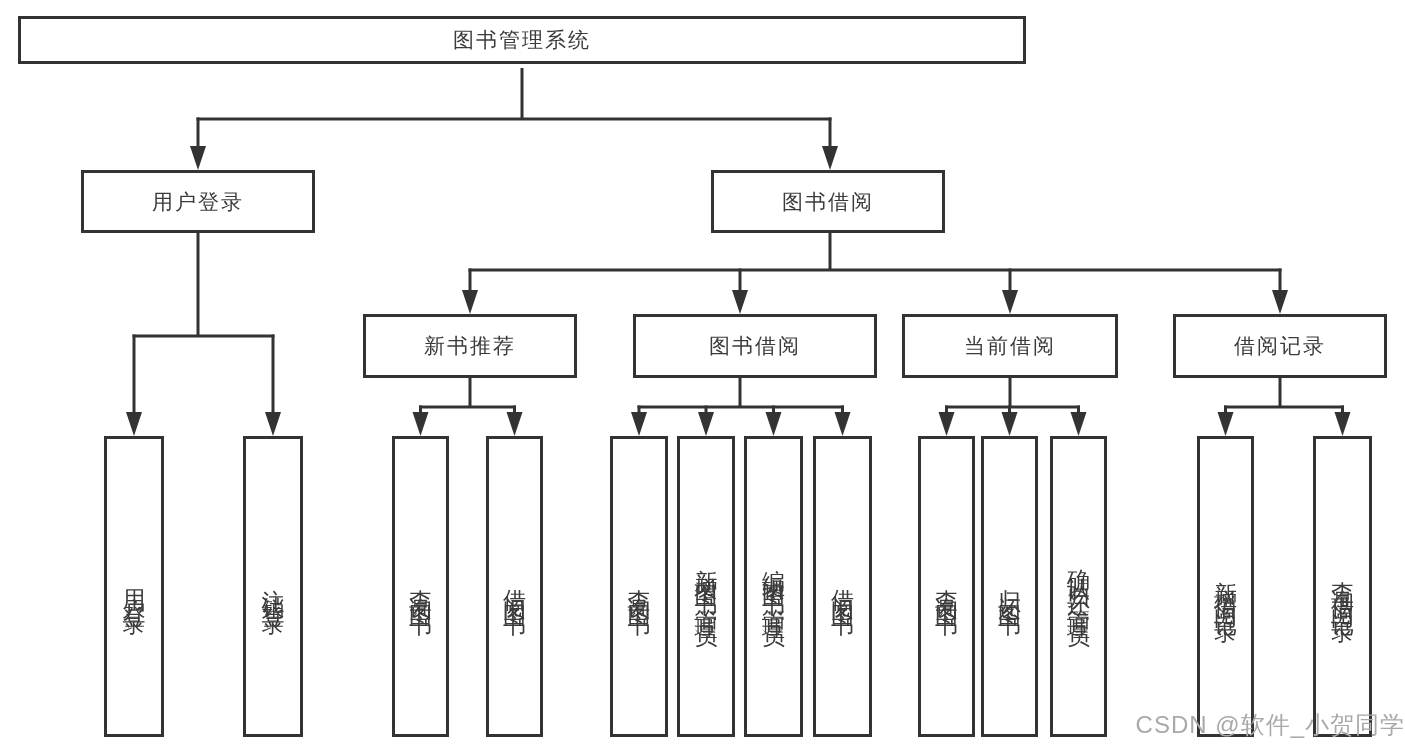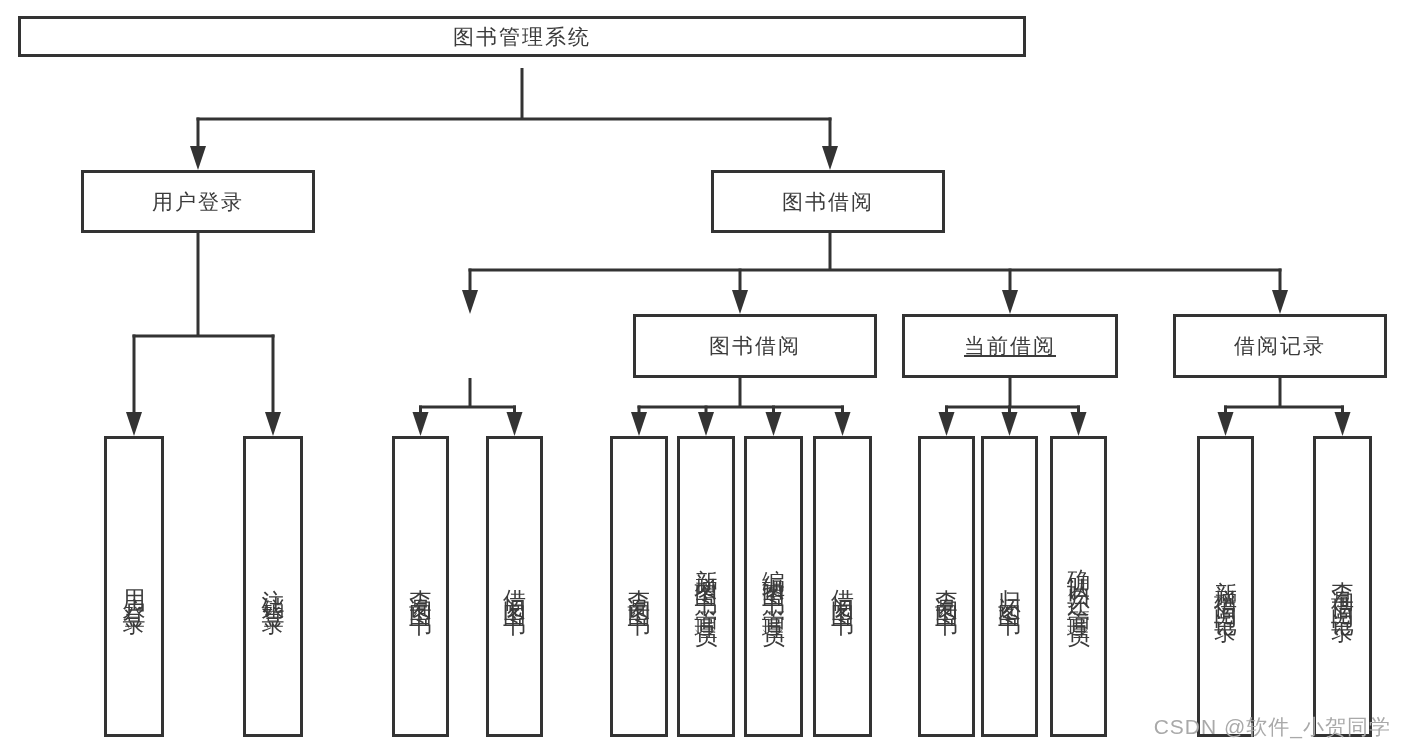--- a/index.html
+++ b/index.html
@@ -42,23 +42,23 @@
     top: 436px;
     height: 301px;
     writing-mode: vertical-rl;
     text-orientation: mixed;
     font-size: 23px;
     letter-spacing: 8px;
     line-height: 1;
   }
   .watermark {
     position: absolute;
-    right: 14px;
+    right: 0;
     bottom: 6px;
-    font-size: 21px;
+    font-size: 24px;
     color: #a9a9a9;
     letter-spacing: 1px;
     z-index: 3;
     white-space: nowrap;
   }
 </style>
 </head>
 <body>
 
 <div id="canvas">
@@ -126,27 +126,28 @@
       <polygon points="765.5,412 781.5,412 773.5,436"></polygon>
       <polygon points="834.5,412 850.5,412 842.5,436"></polygon>
       <polygon points="938.5,412 954.5,412 946.5,436"></polygon>
       <polygon points="1001.5,412 1017.5,412 1009.5,436"></polygon>
       <polygon points="1070.5,412 1086.5,412 1078.5,436"></polygon>
       <polygon points="1217.5,412 1233.5,412 1225.5,436"></polygon>
       <polygon points="1334.5,412 1350.5,412 1342.5,436"></polygon>
     </g>
   </svg>
 
-  <div class="node hbox" style="left:18px; top:16px; width:1008px; height:41px;">图书管理系统</div>
+  <div class="node hbox" style="left:18px; top:16px; width:1008px; height:48px;">图书管理系统</div>
 
   <div class="node hbox" style="left:81px; top:170px; width:234px; height:63px;">用户登录</div>
   <div class="node hbox" style="left:711px; top:170px; width:234px; height:63px;">图书借阅</div>
 
+  <div class="node hbox" style="left:363px; top:314px; width:214px; height:64px;">新书推荐</div>
   <div class="node hbox" style="left:633px; top:314px; width:244px; height:64px;">图书借阅</div>
-  <div class="node hbox" style="left:902px; top:314px; width:216px; height:64px;text-decoration:underline;">当前借阅</div>
+  <div class="node hbox" style="left:902px; top:314px; width:216px; height:64px;">当前借阅</div>
   <div class="node hbox" style="left:1173px; top:314px; width:214px; height:64px;">借阅记录</div>
 
   <div class="node vbox" style="left:104px; width:60px;">用户登录</div>
   <div class="node vbox" style="left:243px; width:60px;">注销登录</div>
 
   <div class="node vbox" style="left:392px; width:57px;">查询图书</div>
   <div class="node vbox" style="left:486px; width:57px;">借阅图书</div>
 
   <div class="node vbox" style="left:610px; width:58px;">查询图书</div>
   <div class="node vbox" style="left:677px; width:58px;">新增图书（管理员）</div>

